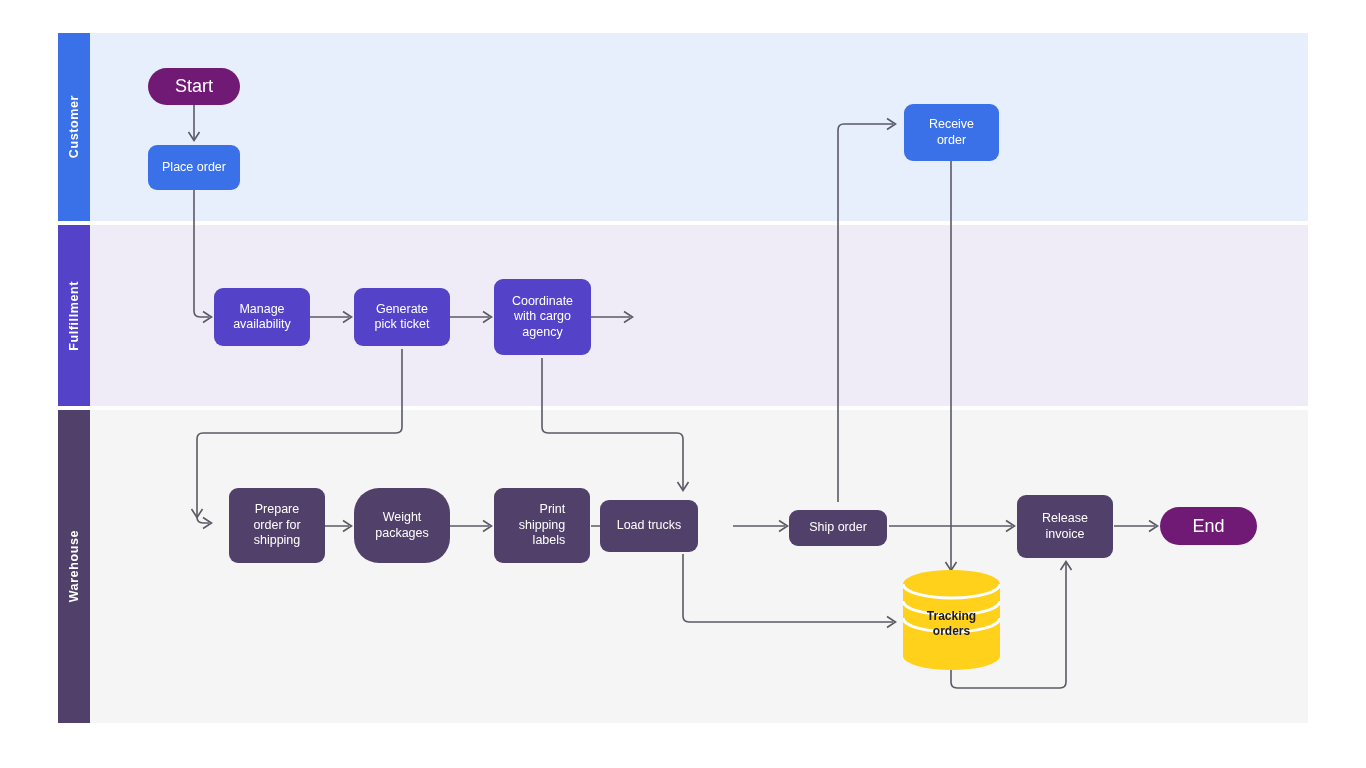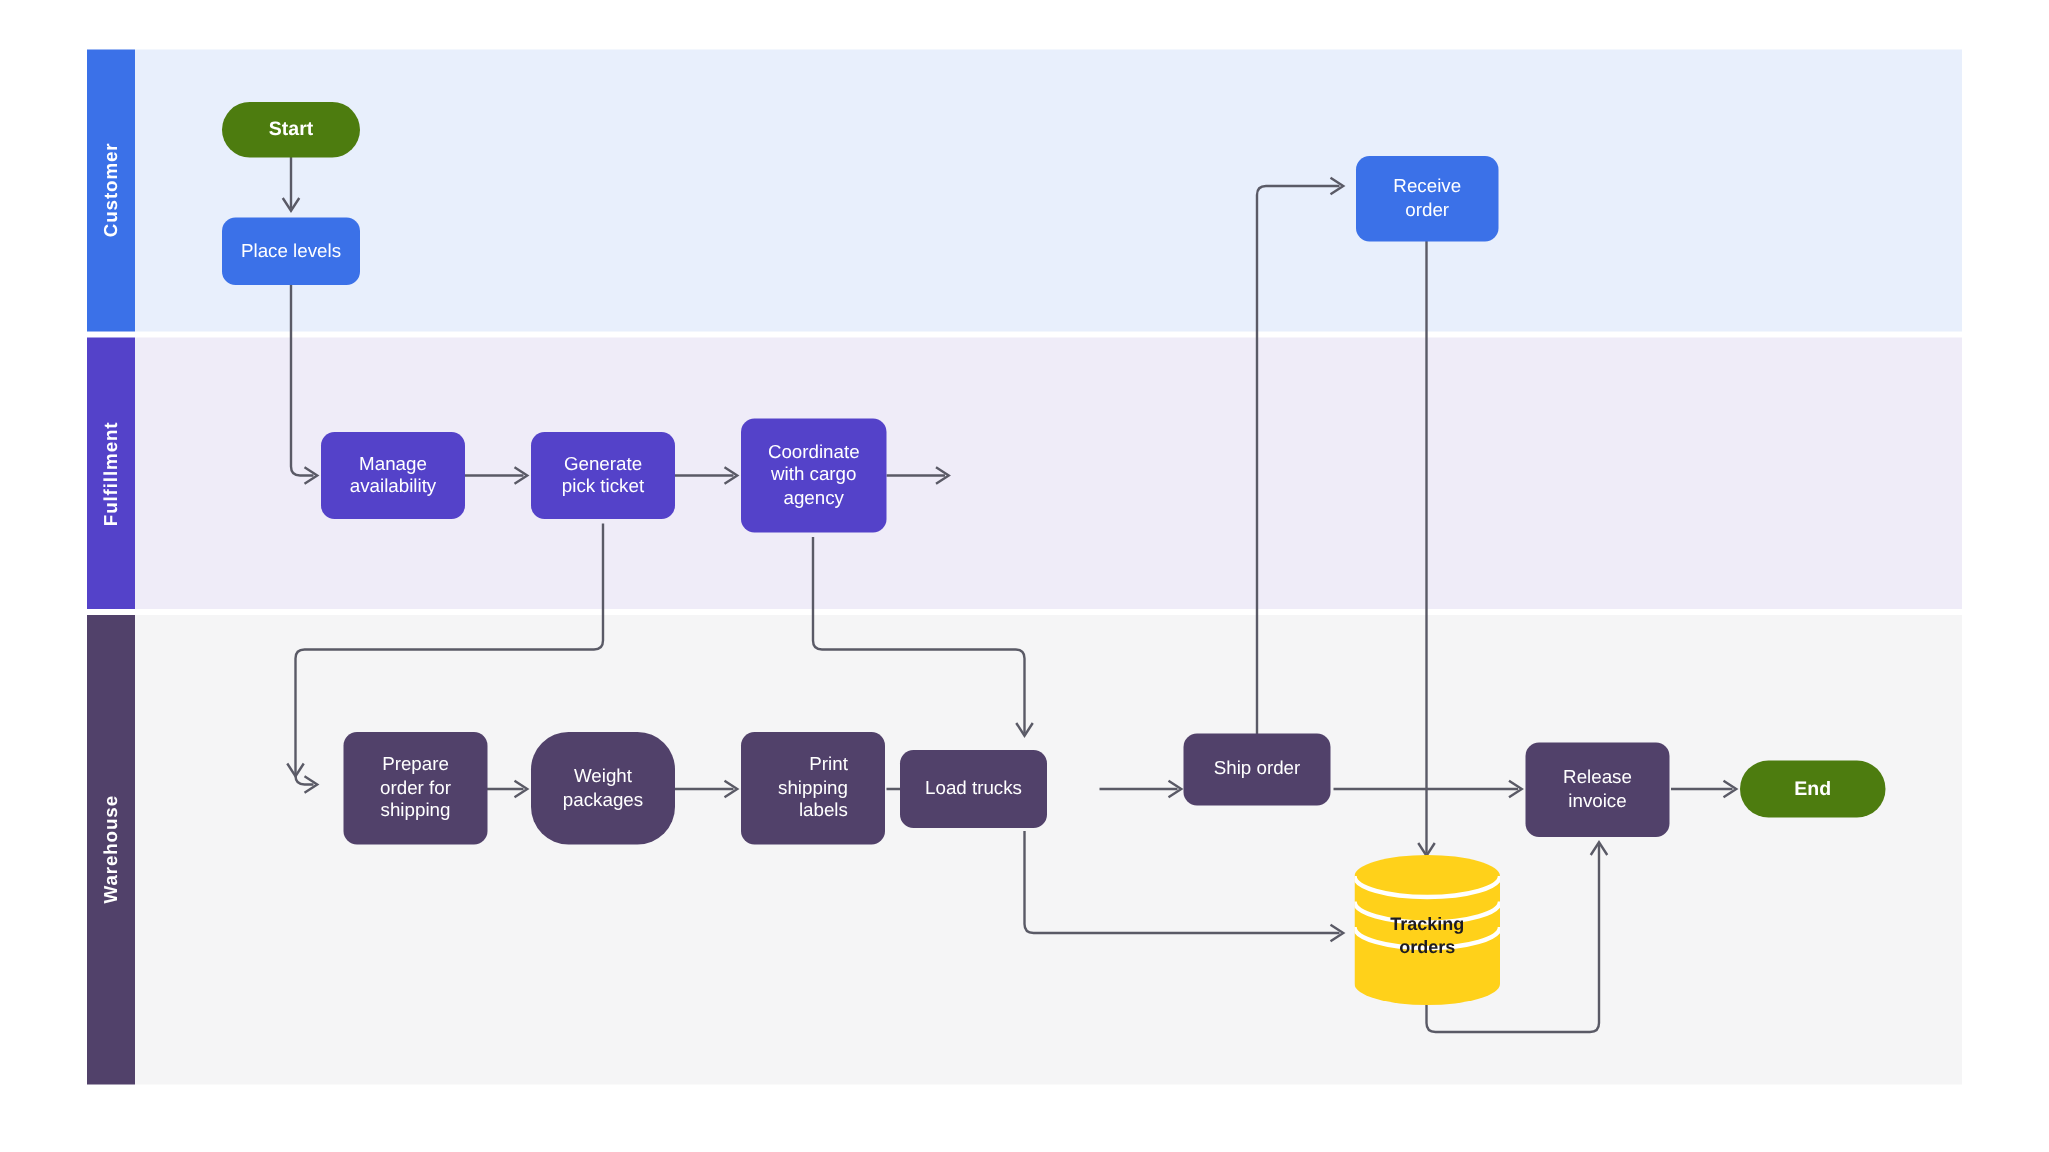--- a/index.html
+++ b/index.html
@@ -61,23 +61,23 @@
     color: #ffffff;
     font-size: 12.5px;
     line-height: 1.24;
     font-family: "Liberation Sans", sans-serif;
     border-radius: 9px;
     padding: 3px 6px;
     z-index: 5;
   }
   .node.terminator {
     border-radius: 24px;
-    background: #4d7c0f;
-    font-weight: bold;
-    font-size: 13px;
+    background: #701a75;
+    font-weight: normal;
+    font-size: 18px;
   }
   .node.customer   { background: #3b71e8; }
   .node.fulfill    { background: #5442c9; }
   .node.warehouse  { background: #51416a; }
 
   
   .db {
     position: absolute;
     z-index: 5;
   }
@@ -188,21 +188,21 @@
 
     <path d="M1114,526 L1155,526"></path>
     <path class="arrowhead" d="M1149,520.5 L1157.5,526 L1149,531.5"></path>
   </svg>
 
   <div class="node terminator" style="left:148px; top:68px; width:92px; height:37px;">
     <span>Start</span>
   </div>
 
   <div class="node customer" style="left:148px; top:145px; width:92px; height:45px;">
-    <span>Place levels</span>
+    <span>Place order</span>
   </div>
 
   <div class="node customer" style="left:904px; top:104px; width:95px; height:57px;">
     <span>Receive<br>order</span>
   </div>
 
   <div class="node fulfill" style="left:214px; top:288px; width:96px; height:58px;">
     <span>Manage<br>availability</span>
   </div>
 
@@ -224,21 +224,21 @@
   </div>
 
   <div class="node warehouse" style="left:494px; top:488px; width:96px; height:75px;text-align:right;">
     <span>Print<br>shipping<br>labels</span>
   </div>
 
   <div class="node warehouse" style="left:600px; top:500px; width:98px; height:52px;">
     <span>Load trucks</span>
   </div>
 
-  <div class="node warehouse" style="left:789px; top:489px; width:98px; height:48px;">
+  <div class="node warehouse" style="left:789px; top:510px; width:98px; height:36px;">
     <span>Ship order</span>
   </div>
 
   <div class="node warehouse" style="left:1017px; top:495px; width:96px; height:63px;">
     <span>Release<br>invoice</span>
   </div>
 
   <div class="node terminator" style="left:1160px; top:507px; width:97px; height:38px;">
     <span>End</span>
   </div>

